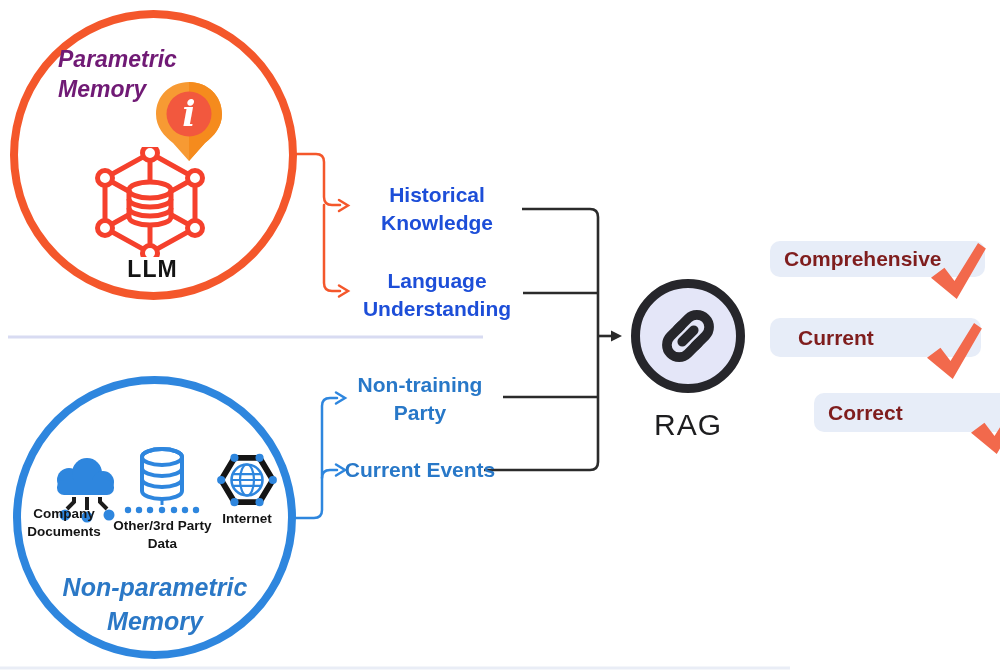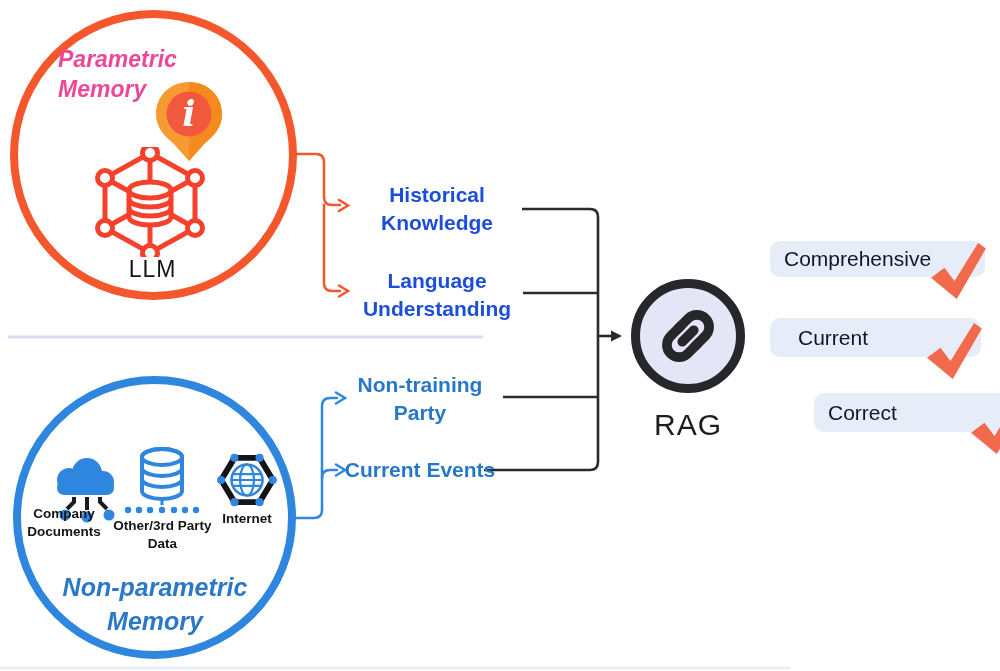--- a/index.html
+++ b/index.html
@@ -6,37 +6,37 @@
   body{
     width:1000px;height:671px;position:relative;background:#ffffff;overflow:hidden;
     font-family:"Liberation Sans","DejaVu Sans",sans-serif;
   }
   .abs{position:absolute;}
   
   .big-circle{position:absolute;border-radius:50%;background:#fff;box-sizing:border-box;}
   .circle-parametric{left:10px;top:10px;width:287px;height:290px;border:8px solid #F4572B;}
   .circle-nonparametric{left:13px;top:376px;width:283px;height:283px;border:8px solid #2E86DE;}
   .memory-title{font-weight:bold;font-style:italic;line-height:1.32;}
-  .title-parametric{left:58px;top:44px;width:145px;font-size:23px;color:#ec4899;text-align:left;}
+  .title-parametric{left:58px;top:44px;width:145px;font-size:23px;color:#701a75;text-align:left;}
   .title-nonparametric{left:45px;top:570px;width:220px;font-size:25px;color:#2B78C6;text-align:center;line-height:1.36;}
-  .llm-label{left:110px;top:256px;width:85px;text-align:center;font-size:23px;font-weight:normal;color:#141414;letter-spacing:1px;}
+  .llm-label{left:110px;top:256px;width:85px;text-align:center;font-size:23px;font-weight:bold;color:#141414;letter-spacing:1px;}
   
   .source-label{position:absolute;font-size:13.5px;font-weight:bold;color:#141414;text-align:center;line-height:1.35;}
   
   .flow-label{position:absolute;text-align:center;font-weight:800;font-size:21px;line-height:28px;}
   .flow-orange{color:#1d4ed8;}
   .flow-blue{color:#2878C8;}
   
   .rag-circle{left:631px;top:279px;width:114px;height:114px;border-radius:50%;
     background:#E4E6F8;border:9px solid #26262B;box-sizing:border-box;
     display:flex;align-items:center;justify-content:center;}
   .rag-label{left:640px;top:408px;width:96px;text-align:center;font-size:30px;font-weight:400;color:#1d1d1f;letter-spacing:1px;}
   
   .pill{position:absolute;background:#E7EDF8;border-radius:10px;
-    font-weight:400;color:#0f172a;font-size:21px;padding-left:14px;box-sizing:border-box;}
+    font-weight:700;color:#7f1d1d;font-size:21px;padding-left:14px;box-sizing:border-box;}
   .pill .check{position:absolute;right:-12px;bottom:-22px;width:76px;height:56px;}
   .pill-1{left:770px;top:241px;width:215px;height:36px;line-height:36px;}
   .pill-2{left:770px;top:318px;width:211px;height:39px;line-height:39px;padding-left:28px;}
   .pill-3{left:814px;top:393px;width:211px;height:39px;line-height:39px;}
   svg{display:block;}
 </style>
 </head>
 <body>
 
 <svg class="abs" style="left:0;top:0;" width="1000" height="671" viewBox="0 0 1000 671">

